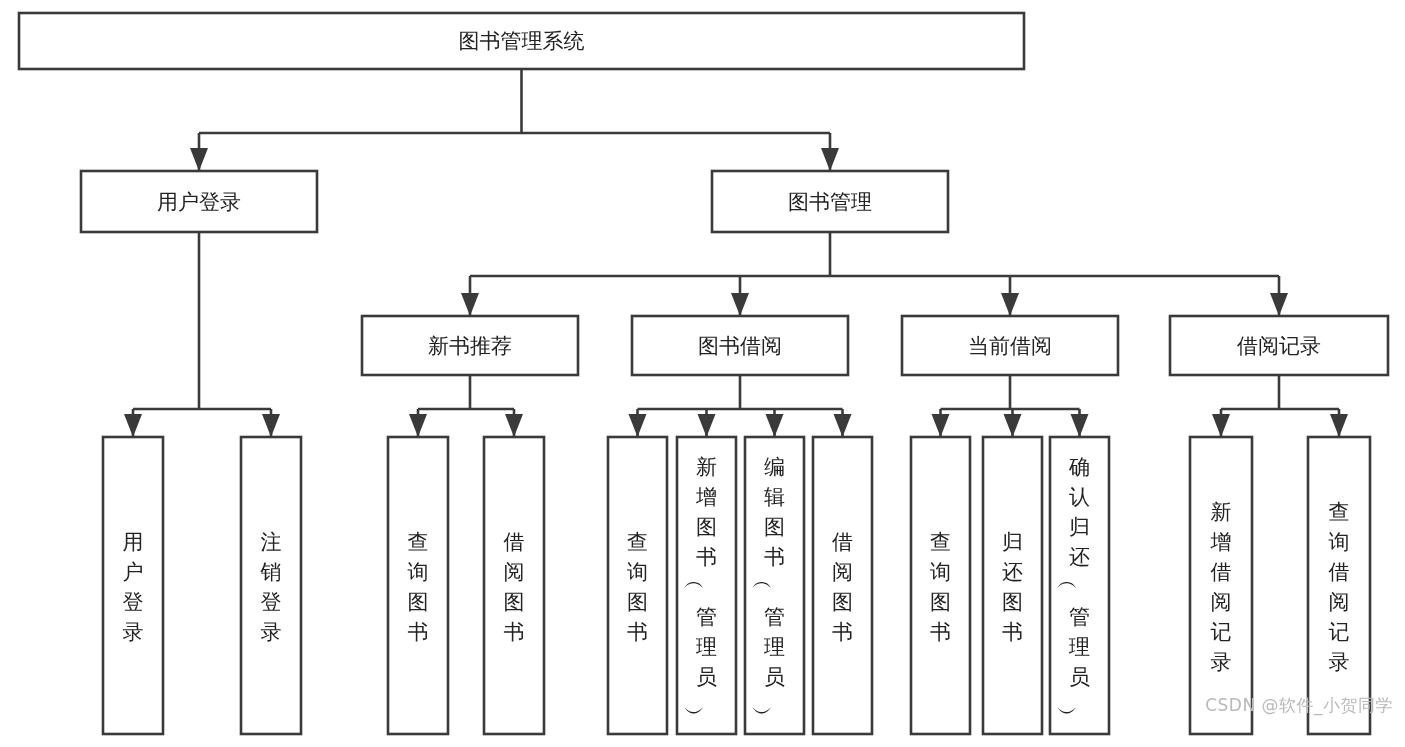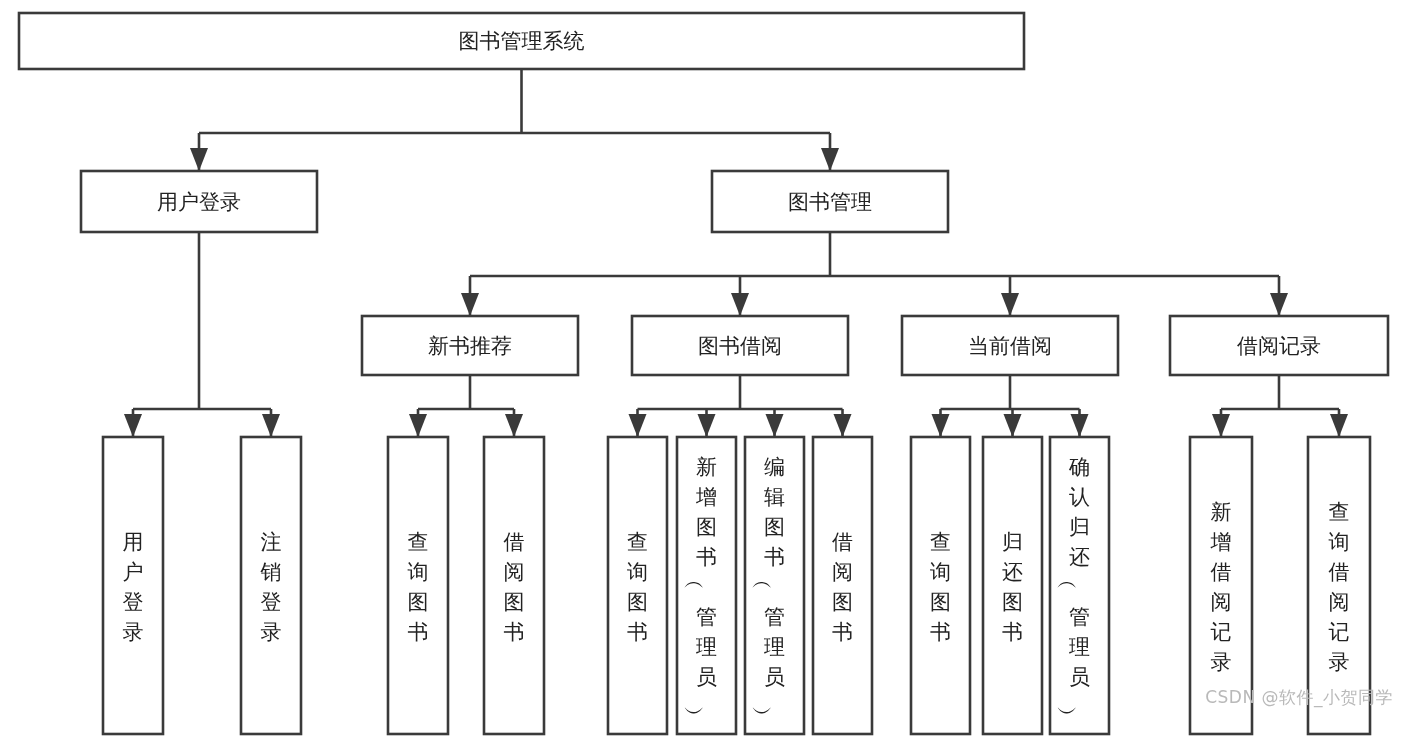--- a/index.html
+++ b/index.html
@@ -50,21 +50,21 @@
   }
   .node-label-v {
     font-family: "DejaVu Sans", "Liberation Sans", sans-serif;
     fill: #222222;
     font-size: 21px;
     text-anchor: middle;
   }
   .watermark {
     position: absolute;
     right: 12px;
-    bottom: 16px;
+    bottom: 8px;
     font-family: "DejaVu Sans", "Liberation Sans", sans-serif;
     font-size: 17px;
     color: #b9b9b9;
     letter-spacing: 0.5px;
     white-space: nowrap;
     user-select: none;
   }
 </style>
 </head>
 <body>

